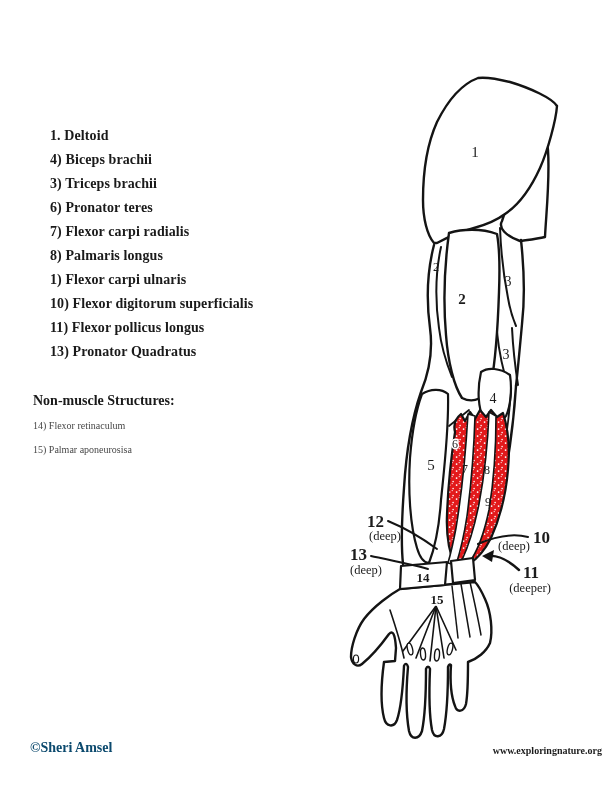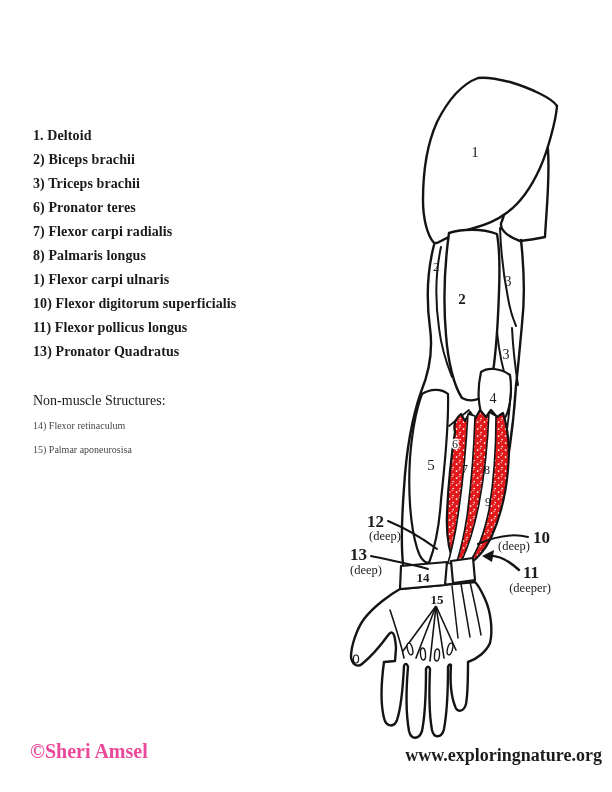--- a/index.html
+++ b/index.html
@@ -9,51 +9,51 @@
     position:relative;
     overflow:hidden;
     font-family:"Liberation Serif","DejaVu Serif",serif;
   }
   .legend{
     position:absolute;left:33px;top:124px;width:280px;
     color:#1a1a1a;
   }
   .legend .item{
     font-size:14px;font-weight:bold;height:24px;line-height:24px;
-    letter-spacing:0.1px;white-space:nowrap;
+    letter-spacing:0.1px;white-space:nowrap;margin-left:17px;
   }
   .legend .gap{height:24px;}
   .legend .section-header{
-    font-size:14px;font-weight:normal;height:26px;line-height:26px;color:#1a1a1a;
+    font-size:14px;font-weight:bold;height:26px;line-height:26px;color:#1a1a1a;
   }
   .legend .nm-item{
     font-size:10px;font-weight:normal;height:24px;line-height:24px;color:#474747;
     white-space:nowrap;
   }
   .diagram-svg{position:absolute;left:0;top:0;}
   .footer-left{
-    position:absolute;left:30px;top:740px;font-size:20px;font-weight:bold;color:#ec4899;
+    position:absolute;left:30px;top:740px;font-size:14px;font-weight:bold;color:#0c4a6e;
   }
   .footer-right{
-    position:absolute;right:10px;top:745px;font-size:18px;font-weight:bold;color:#1c1c1c;
+    position:absolute;right:10px;top:745px;font-size:10px;font-weight:bold;color:#1c1c1c;
   }
   text{font-family:"Liberation Serif","DejaVu Serif",serif;fill:#1c1c1c;}
   .num{font-size:14px;}
   .num-lg{font-size:15px;}
   .num-sm{font-size:12px;}
   .num-wrist{font-size:13px;font-weight:bold;}
   .co-num{font-size:17px;font-weight:bold;}
   .co-q{font-size:12.5px;}
 </style>
 </head>
 <body>
 
 <div class="legend">
   <div class="item">1. Deltoid</div>
-  <div class="item">2) Biceps brachii</div>
+  <div class="item">4) Biceps brachii</div>
   <div class="item">3) Triceps brachii</div>
   <div class="item">6) Pronator teres</div>
   <div class="item">7) Flexor carpi radialis</div>
   <div class="item">8) Palmaris longus</div>
   <div class="item">1) Flexor carpi ulnaris</div>
   <div class="item">10) Flexor digitorum superficialis</div>
   <div class="item">11) Flexor pollicus longus</div>
   <div class="item">13) Pronator Quadratus</div>
   <div class="gap"></div>
   <div class="section-header">Non-muscle Structures:</div>

